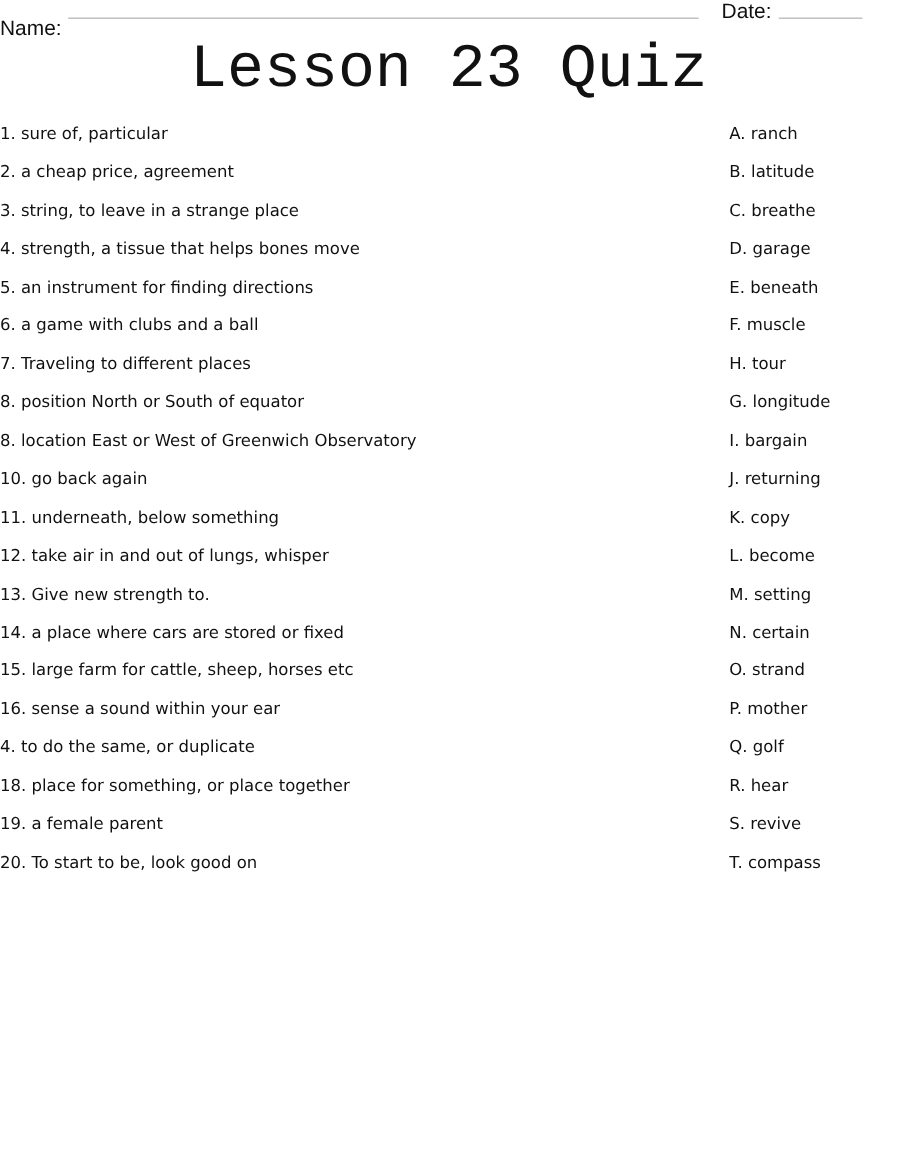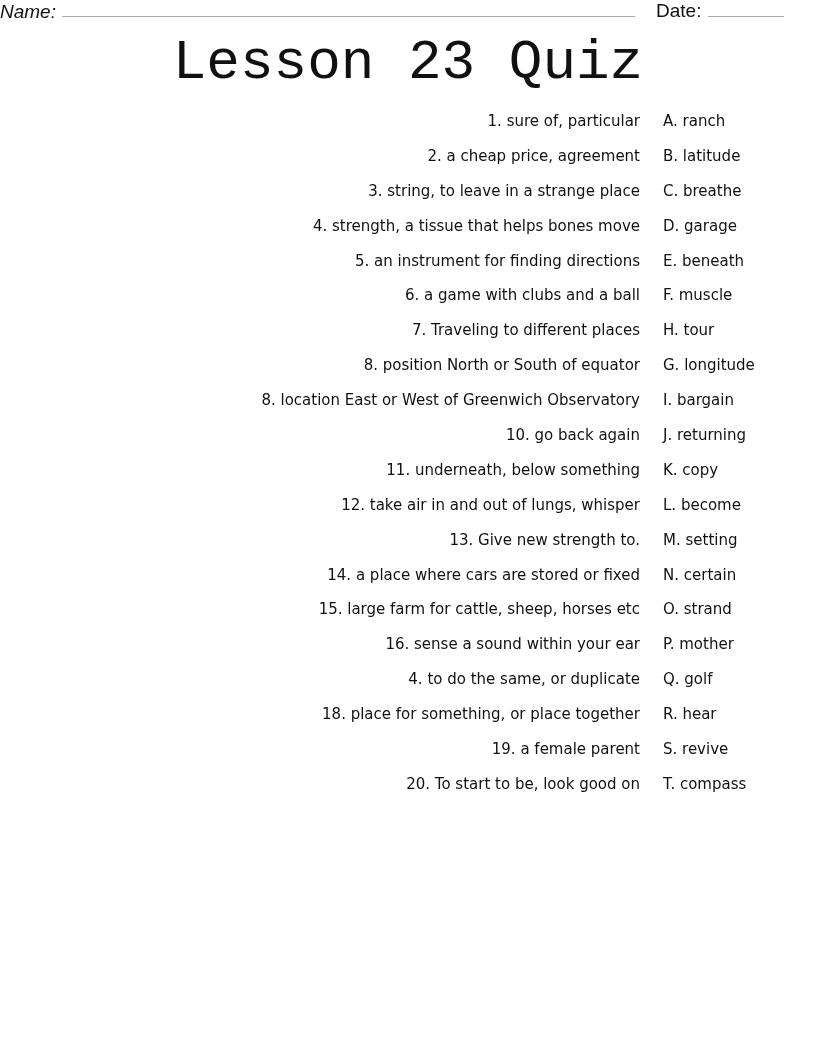--- a/index.html
+++ b/index.html
@@ -20,22 +20,21 @@
       left: 0;
       width: 816px;
       height: 22px;
       font-family: "Liberation Sans", sans-serif;
       font-size: 19px;
       line-height: 22px;
     }
     .name-label {
       position: absolute;
       left: 0;
-      top: 1px;
-      font-style: italic;
+      top: 16px;
     }
     .name-line {
       position: absolute;
       left: 62px;
       top: 16px;
       width: 573px;
       border-bottom: 1px solid #aaaaaa;
       height: 0;
     }
     .date-label {
@@ -65,21 +64,20 @@
       letter-spacing: 0px;
     }
     .clues {
       position: absolute;
       top: 112px;
       left: 0;
       width: 640px;
       margin: 0;
       padding: 0;
       list-style: none;
-      text-align: right;
     }
     .answers {
       position: absolute;
       top: 112px;
       left: 663px;
       width: 150px;
       margin: 0;
       padding: 0;
       list-style: none;
     }

